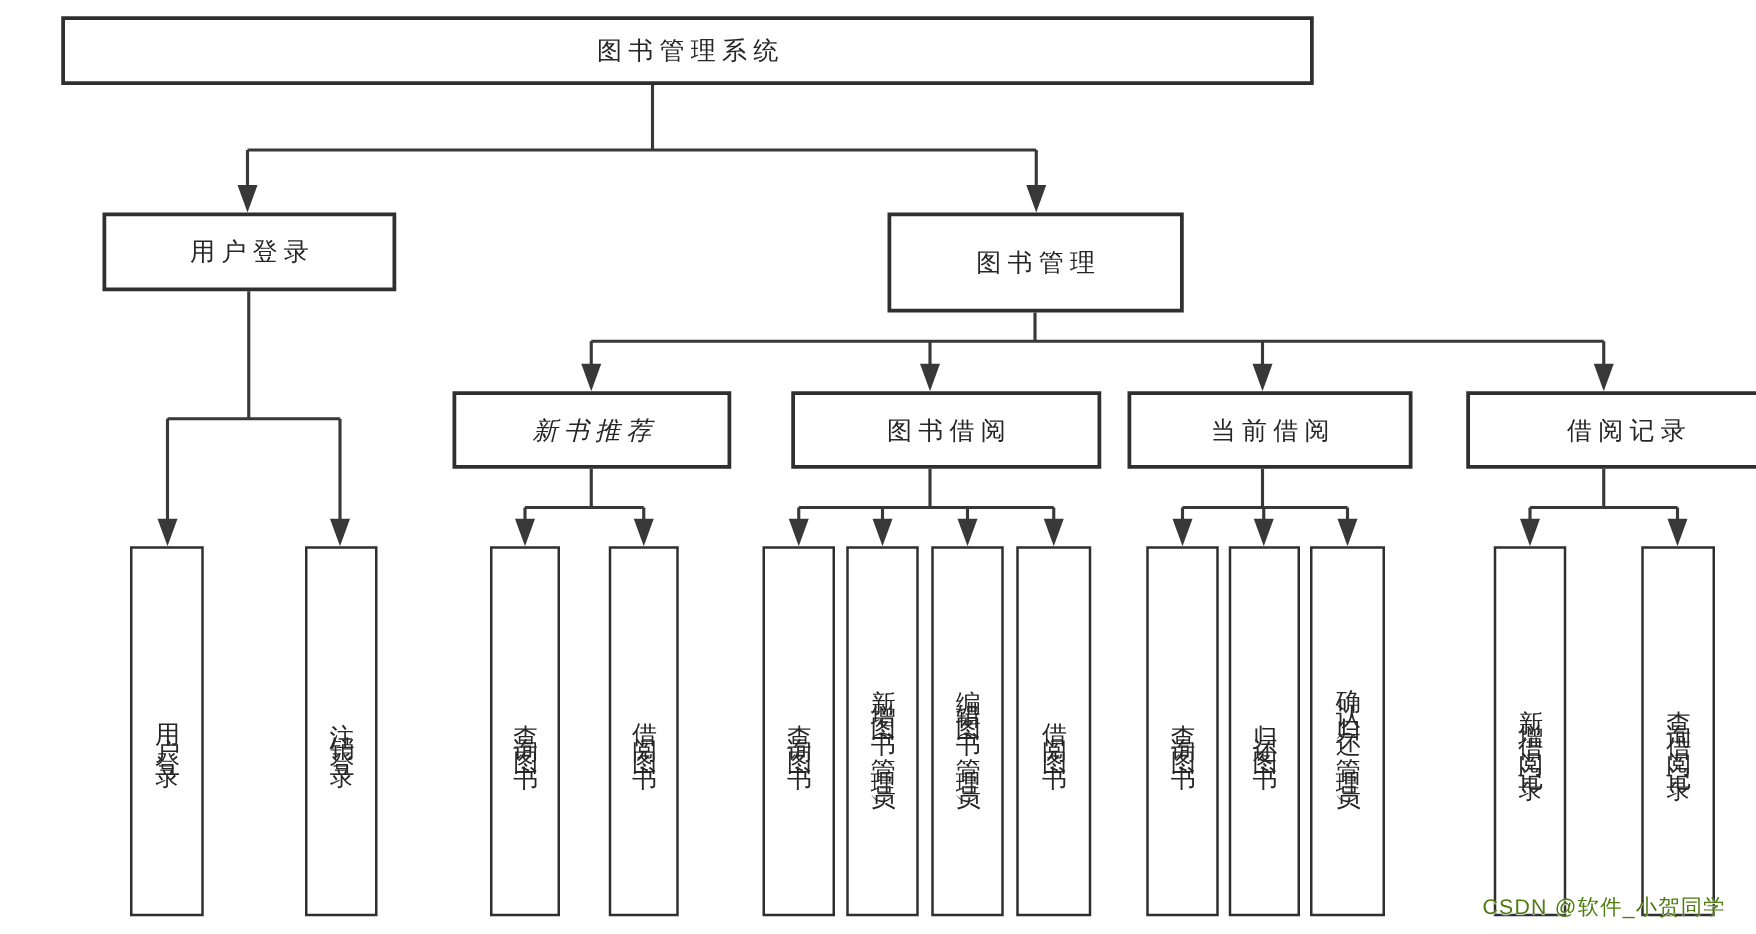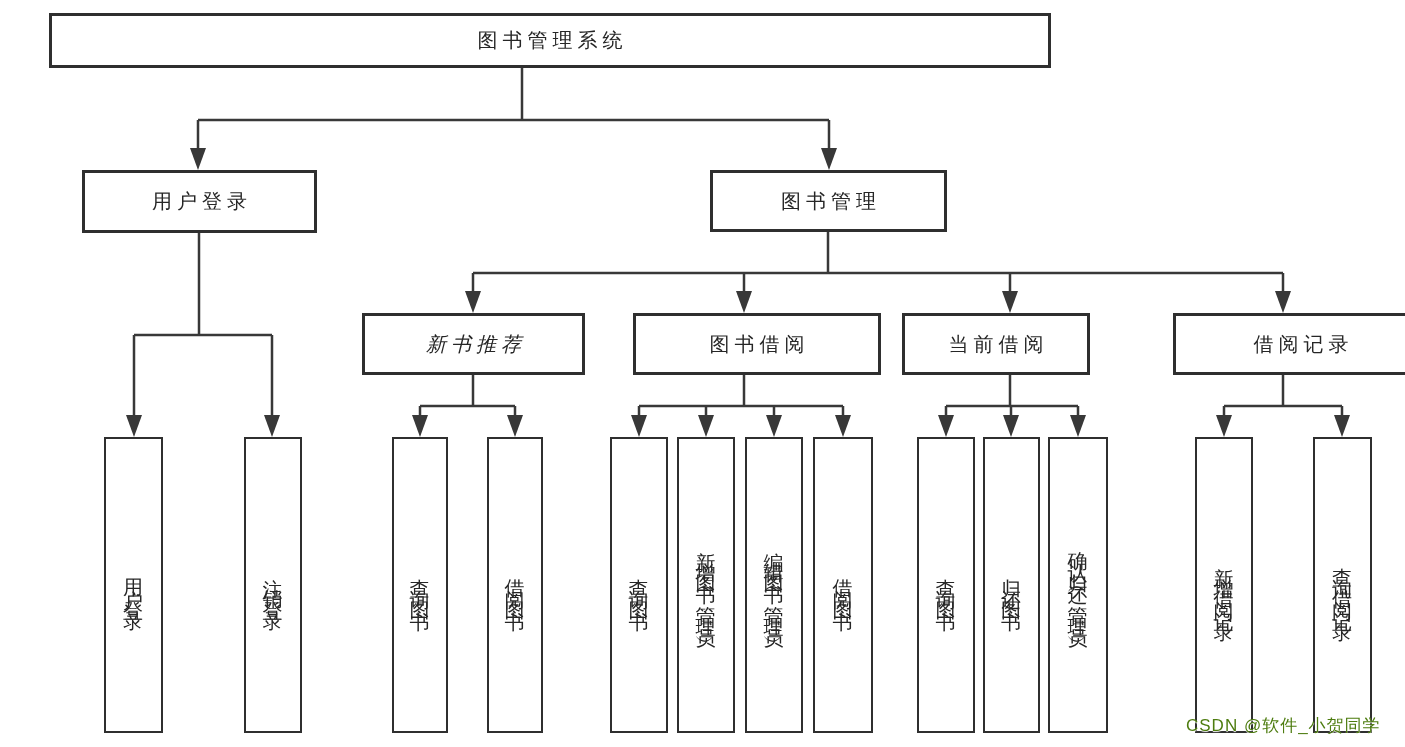--- a/index.html
+++ b/index.html
@@ -10,24 +10,24 @@
   .stage { position: absolute; left: 0; top: 0; width: 1405px; height: 747px; background: #ffffff; }
   svg.connectors { position: absolute; left: 0; top: 0; width: 1405px; height: 747px; }
   .box {
     position: absolute; box-sizing: border-box; background: #ffffff;
     border: 3px solid #2f2f2f; color: #262626;
     display: flex; align-items: center; justify-content: center;
     font-size: 20px; letter-spacing: 5px; text-indent: 5px; white-space: nowrap;
   }
   .root  { left: 21px;  top: 13px;  width: 1002px; height: 55px; margin-left: 28px; }
   .lv2a  { left: 82px;  top: 170px; width: 235px;  height: 63px; }
-  .lv2b  { left: 710px; top: 170px; width: 237px;  height: 62px; }
+  .lv2b  { left: 710px; top: 170px; width: 237px;  height: 80px; }
   .lv3a  { left: 362px; top: 313px; width: 223px;  height: 62px; font-style: italic; }
   .lv3b  { left: 633px; top: 313px; width: 248px;  height: 62px; }
-  .lv3c  { left: 902px; top: 313px; width: 188px;  height: 62px; }
+  .lv3c  { left: 902px; top: 313px; width: 228px;  height: 62px; }
   .lv3d  { left: 1173px;top: 313px; width: 256px;  height: 62px; }
   .leaf  {
     top: 437px; height: 296px; border-width: 2.5px;
     letter-spacing: 0; text-indent: 0;
   }
   .leaf span {
     writing-mode: vertical-rl; text-orientation: mixed;
     font-size: 20px; line-height: 1; letter-spacing: 11px; white-space: nowrap;
     color: #262626;
   }

